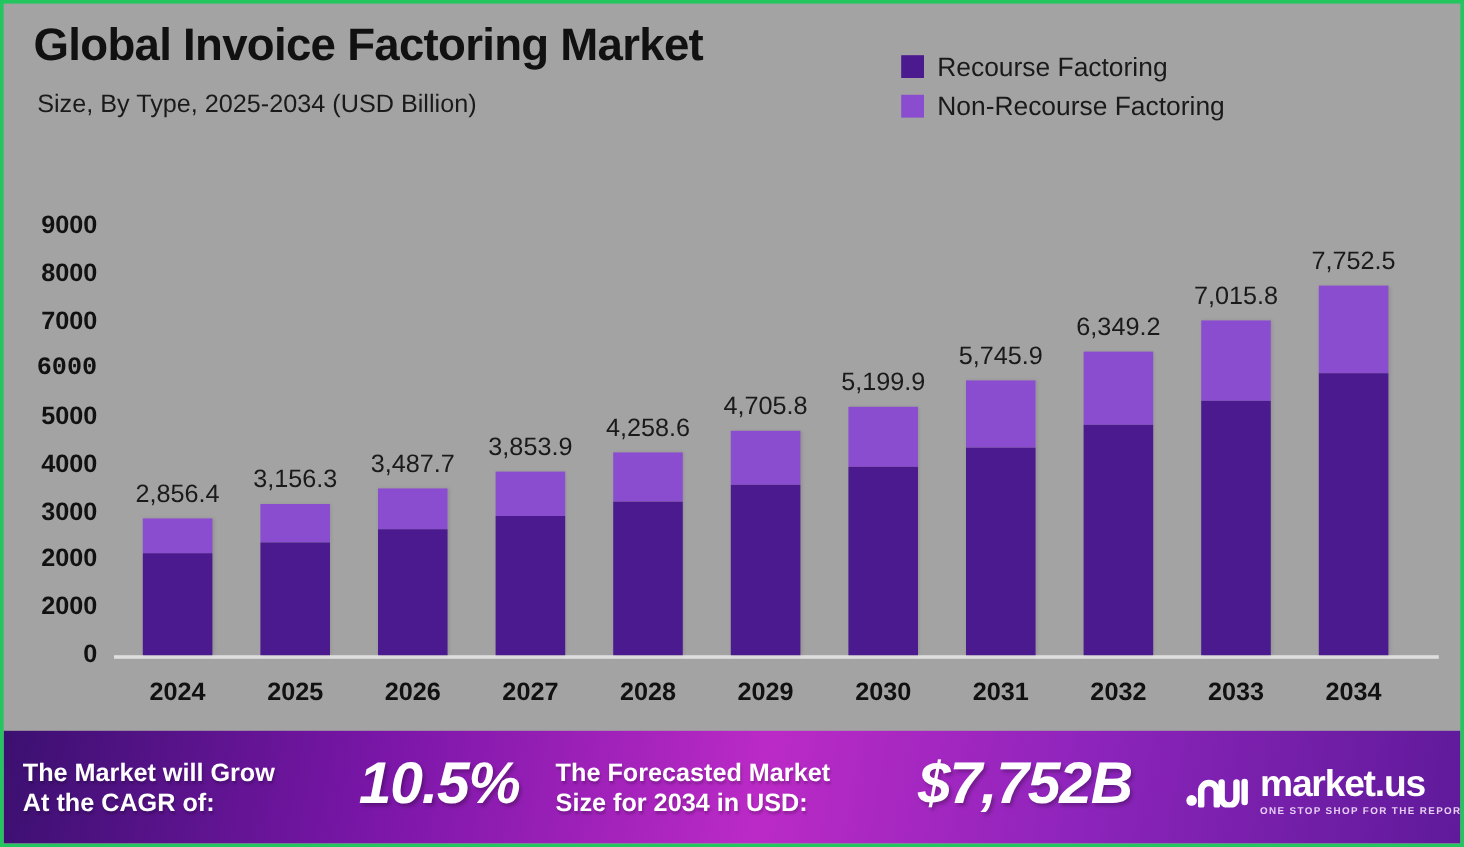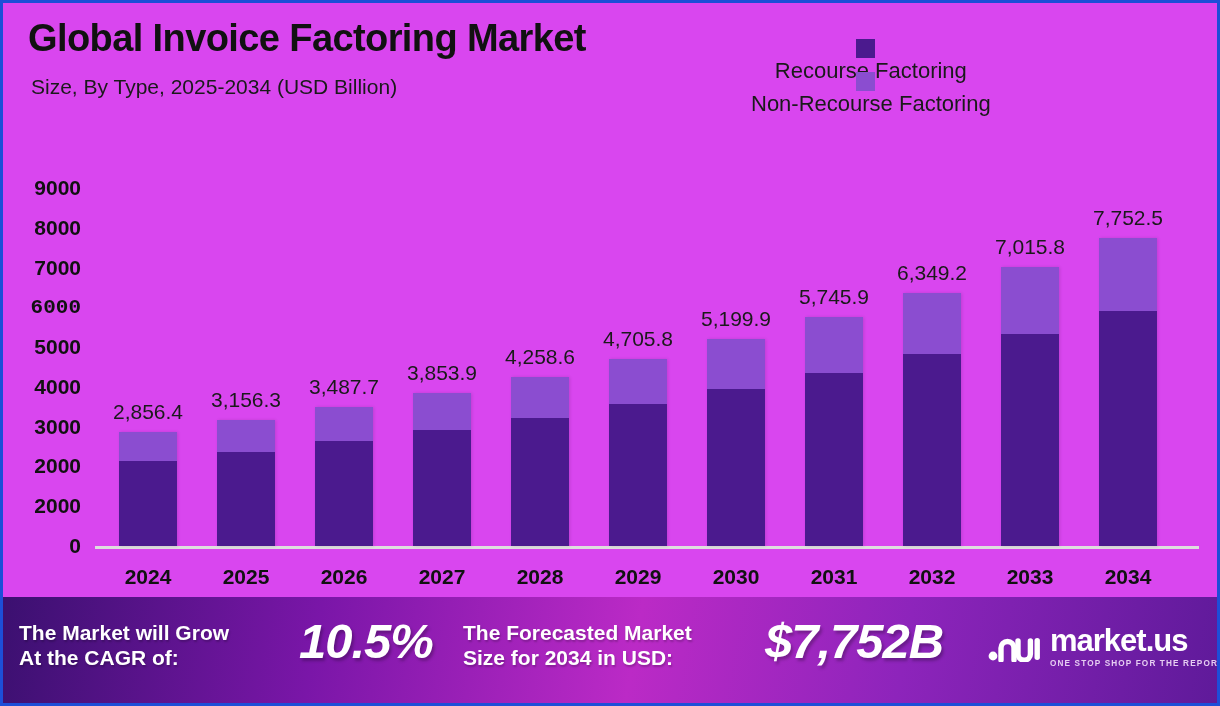--- a/index.html
+++ b/index.html
@@ -6,22 +6,22 @@
   html, body { width: 1220px; height: 706px; }
   body {
     font-family: "Liberation Sans", sans-serif;
     background: #fdfcfa;
     overflow: hidden;
   }
   #root {
     position: relative;
     width: 1220px;
     height: 706px;
-    background: #d946ef;
-    border: 3px solid #1d4ed8;
+    background: #a3a3a3;
+    border: 3px solid #22c55e;
     overflow: hidden;
   }
 
   
   .header {
     position: absolute;
     left: 0; top: 0;
     width: 1214px;
     height: 112px;
   }
@@ -45,21 +45,20 @@
 
   
   .legend {
     position: absolute;
     left: 748px; top: 36px;
   }
   .legend-row {
     display: flex;
     align-items: center;
     height: 33px;
-    flex-direction: column;
   }
   .legend-swatch {
     width: 19px; height: 19px;
     margin-right: 11px;
     flex: 0 0 auto;
   }
   .legend-label {
     font-size: 22px;
     color: #1a1a1a;
     white-space: nowrap;
@@ -134,21 +133,21 @@
     font-size: 21px;
     font-weight: bold;
     color: #111111;
   }
 
   
   .banner {
     position: absolute;
     left: 0; bottom: 0;
     width: 1214px;
-    height: 106px;
+    height: 94px;
     background: linear-gradient(100deg, #3b1070 0%, #7a16a8 26%, #bb2ac6 52%, #8d24bb 74%, #5f1a9a 100%);
     display: flex;
     align-items: center;
     overflow: hidden;
     margin-top: 16px;
   }
   .banner-text {
     color: #ffffff;
     font-size: 21px;
     font-weight: bold;

